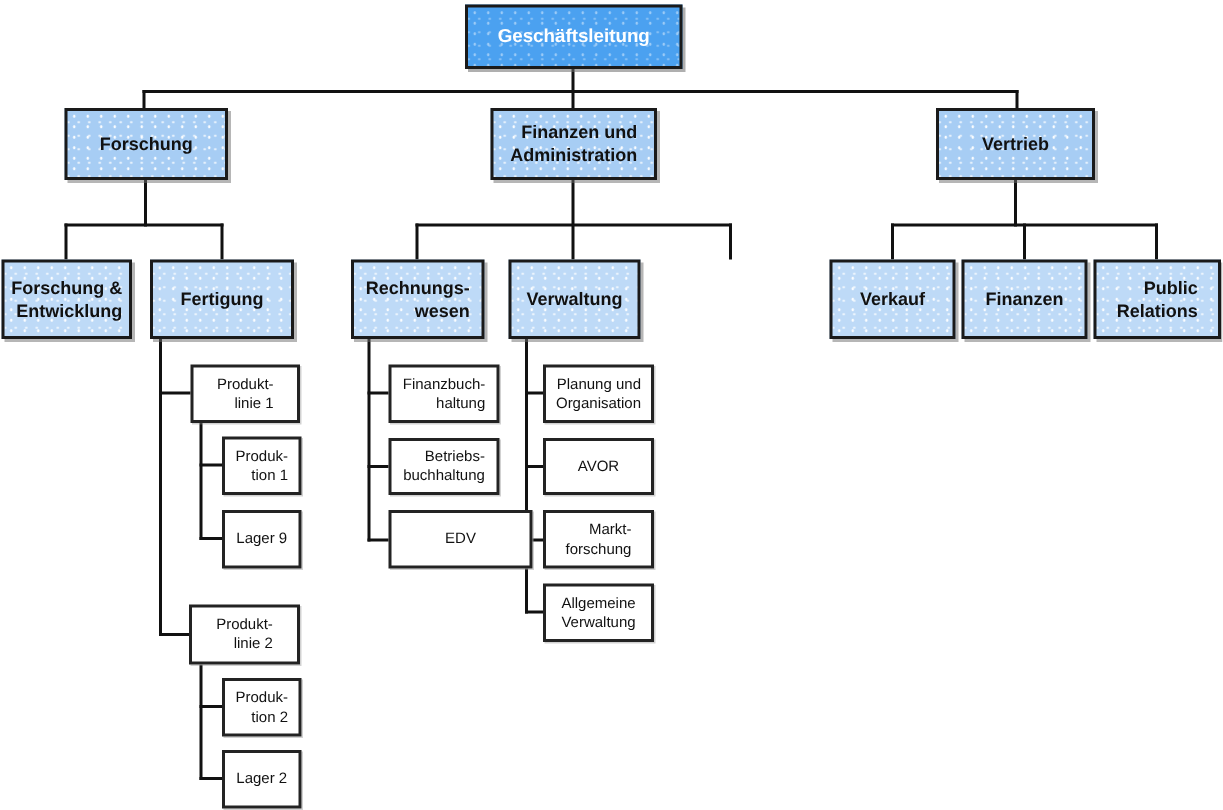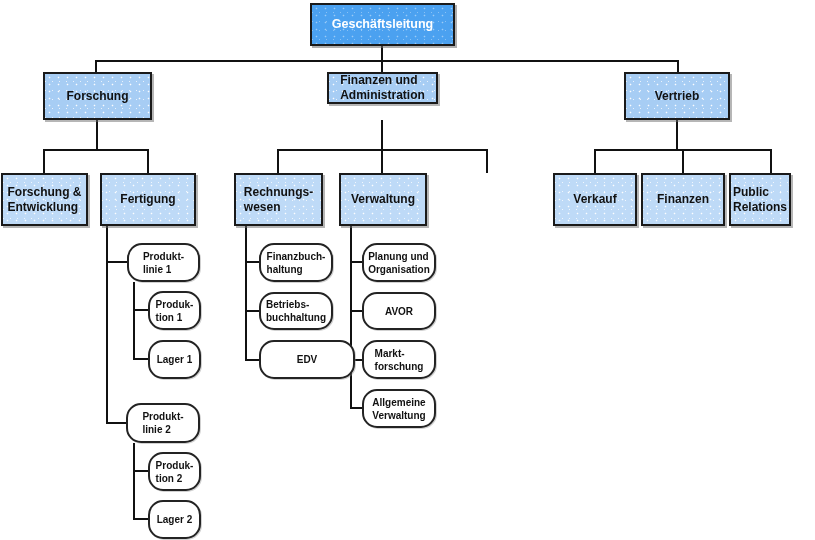--- a/index.html
+++ b/index.html
@@ -3,21 +3,21 @@
 <meta charset="utf-8">
 <style>
   html,body{margin:0;padding:0;background:#fff;}
   #canvas{
     position:relative;width:815px;height:540px;background:#fff;overflow:hidden;
     font-family:"Liberation Sans","DejaVu Sans",sans-serif;
   }
   .node{
     position:absolute;box-sizing:border-box;
     display:flex;align-items:center;justify-content:center;
-    text-align:left;white-space:pre-line;line-height:1.25;
+    text-align:right;white-space:pre-line;line-height:1.25;
     border:2px solid var(--border,#1a1a1a);
   }
   .lvl1{
     background-color:var(--level1_fill,#4ba1f0);
     background-image:radial-gradient(circle, rgba(255,255,255,0.45) 0.7px, rgba(255,255,255,0) 1.1px),
                      radial-gradient(circle, rgba(255,255,255,0.35) 0.6px, rgba(255,255,255,0) 1px);
     background-size:9px 7px,7px 9px;background-position:0 0,4px 3px;
     color:#fff;font-size:12.5px;font-weight:bold;
     box-shadow:2px 2px 0 rgba(110,110,110,0.55);
   }
@@ -25,24 +25,23 @@
     background-image:radial-gradient(circle, rgba(255,255,255,0.95) 0.7px, rgba(255,255,255,0) 1.1px),
                      radial-gradient(circle, rgba(255,255,255,0.75) 0.6px, rgba(255,255,255,0) 1px);
     background-size:9px 7px,7px 9px;background-position:0 0,4px 3px;
     color:#111;font-size:12px;font-weight:bold;
     box-shadow:2px 2px 0 rgba(110,110,110,0.5);
   }
   .lvl2{background-color:var(--level2_fill,#a7cdf4);}
   .lvl3{background-color:var(--level3_fill,#bedaf7);}
   .lvl4{
     background:var(--level4_fill,#ffffff);
-    color:#111;font-size:10px;font-weight:bold;line-height:1.3;
+    color:#111;font-size:10px;font-weight:normal;line-height:1.3;
     border-color:#232323;
     box-shadow:1px 1px 0 rgba(140,140,140,0.4);
-    border-radius:15px;
   }
   .ln{position:absolute;background:var(--connector,#111);}
 </style>
 </head>
 <body>
 
 <div id="canvas">
 
   <div class="ln" style="left:381px;top:46px;width:2px;height:28px"></div>
   <div class="ln" style="left:95px;top:60px;width:584px;height:2px"></div>
@@ -82,40 +81,40 @@
 
   <div class="ln" style="left:350px;top:226px;width:2px;height:183px"></div>
   <div class="ln" style="left:350px;top:261px;width:13px;height:2px"></div>
   <div class="ln" style="left:350px;top:310px;width:13px;height:2px"></div>
   <div class="ln" style="left:350px;top:359px;width:13px;height:2px"></div>
   <div class="ln" style="left:350px;top:407px;width:13px;height:2px"></div>
 
   <div class="node lvl1" style="left:310px;top:3px;width:145px;height:43px">Geschäftsleitung</div>
 
   <div class="node lvl2" style="left:43px;top:72px;width:109px;height:48px">Forschung</div>
-  <div class="node lvl2" style="left:327px;top:72px;width:111px;height:32px">Finanzen und
+  <div class="node lvl2" style="left:327px;top:72px;width:111px;height:48px">Finanzen und
 Administration</div>
   <div class="node lvl2" style="left:624px;top:72px;width:106px;height:48px">Vertrieb</div>
 
   <div class="node lvl3" style="left:1px;top:173px;width:87px;height:53px">Forschung &amp;
 Entwicklung</div>
   <div class="node lvl3" style="left:100px;top:173px;width:96px;height:53px">Fertigung</div>
   <div class="node lvl3" style="left:234px;top:173px;width:89px;height:53px">Rechnungs-
 wesen</div>
   <div class="node lvl3" style="left:339px;top:173px;width:88px;height:53px">Verwaltung</div>
   <div class="node lvl3" style="left:553px;top:173px;width:84px;height:53px">Verkauf</div>
   <div class="node lvl3" style="left:641px;top:173px;width:84px;height:53px">Finanzen</div>
-  <div class="node lvl3" style="left:729px;top:173px;width:62px;height:53px">Public
+  <div class="node lvl3" style="left:729px;top:173px;width:85px;height:53px">Public
 Relations</div>
 
   <div class="node lvl4" style="left:127px;top:243px;width:73px;height:39px">Produkt-
 linie 1</div>
   <div class="node lvl4" style="left:148px;top:291px;width:53px;height:39px">Produk-
 tion 1</div>
-  <div class="node lvl4" style="left:148px;top:340px;width:53px;height:39px">Lager 1</div>
+  <div class="node lvl4" style="left:148px;top:340px;width:53px;height:39px">Lager 9</div>
   <div class="node lvl4" style="left:126px;top:403px;width:74px;height:40px">Produkt-
 linie 2</div>
   <div class="node lvl4" style="left:148px;top:452px;width:53px;height:39px">Produk-
 tion 2</div>
   <div class="node lvl4" style="left:148px;top:500px;width:53px;height:39px">Lager 2</div>
 
   <div class="node lvl4" style="left:259px;top:243px;width:74px;height:39px">Finanzbuch-
 haltung</div>
   <div class="node lvl4" style="left:259px;top:292px;width:74px;height:38px">Betriebs-
 buchhaltung</div>

